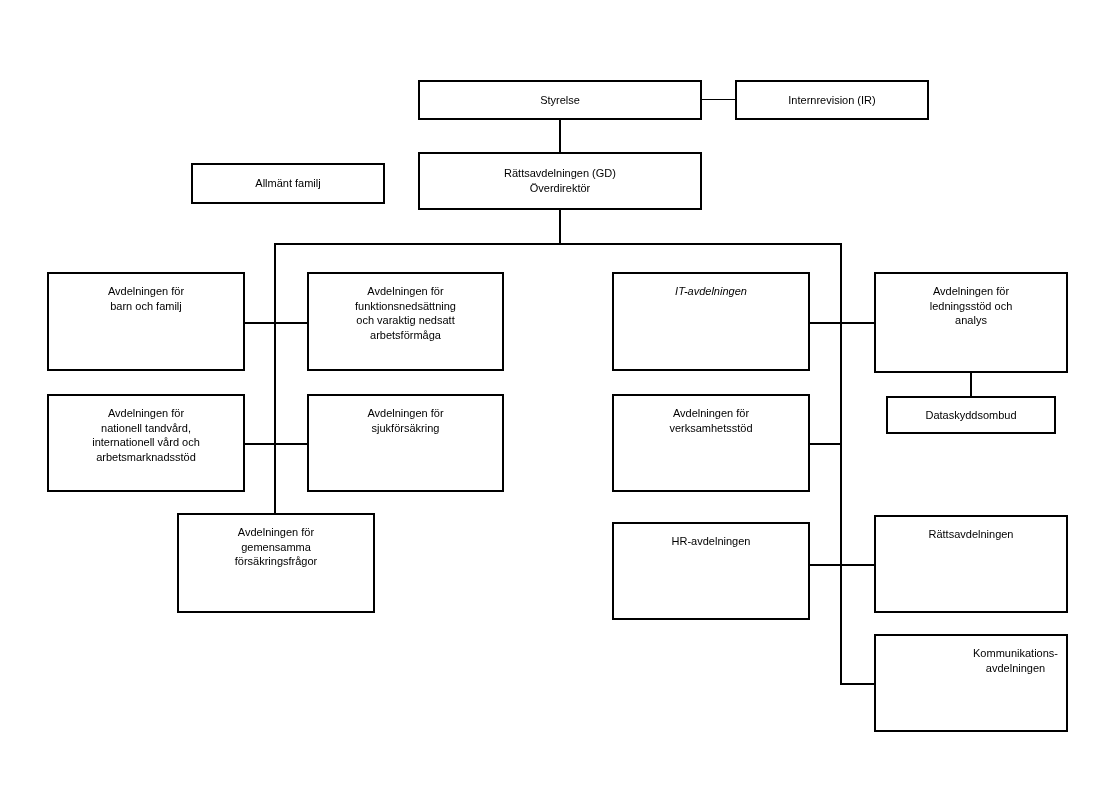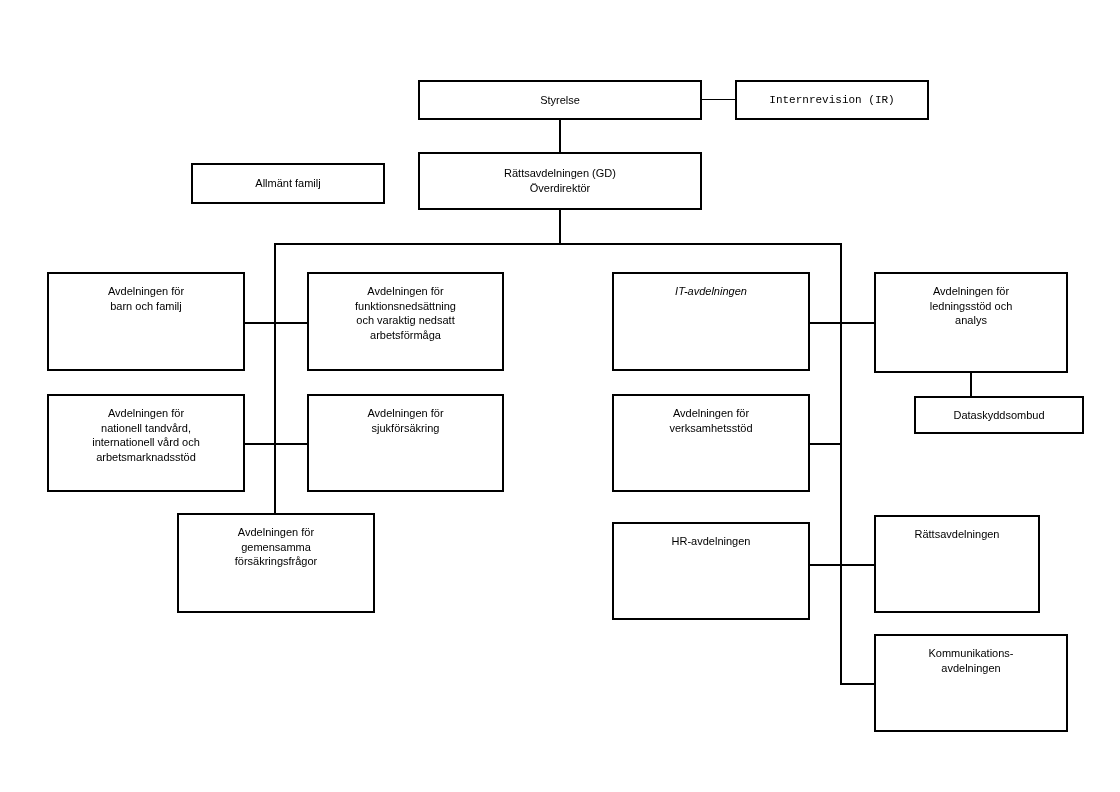--- a/index.html
+++ b/index.html
@@ -63,21 +63,21 @@
     <div class="conn h" style="left: 245px; top: 443px; width: 62px;"></div>
     <div class="conn h" style="left: 274px; top: 513px; width: 2px;"></div>
     <div class="conn h" style="left: 810px; top: 322px; width: 64px;"></div>
     <div class="conn h" style="left: 810px; top: 443px; width: 32px;"></div>
     <div class="conn h" style="left: 810px; top: 564px; width: 64px;"></div>
     <div class="conn h" style="left: 840px; top: 683px; width: 34px;"></div>
     <div class="conn v" style="left: 970px; top: 373px; height: 23px;"></div>
     <div class="node center-v" style="left: 418px; top: 80px; width: 284px; height: 40px;">
       <span class="node-label">Styrelse</span>
     </div>
-    <div class="node center-v" style="left: 735px; top: 80px; width: 194px; height: 40px; font-family: Liberation Mono, monospace;">
+    <div class="node center-v" style="left: 735px; top: 80px; width: 194px; height: 40px;">
       <span class="node-label">Internrevision (IR)</span>
     </div>
     <div class="node center-v" style="left: 191px; top: 163px; width: 194px; height: 41px;">
       <span class="node-label">Allmänt familj</span>
     </div>
     <div class="node center-v" style="left: 418px; top: 152px; width: 284px; height: 58px;">
       <span class="node-label">Rättsavdelningen (GD)
 Överdirektör</span>
     </div>
     <div class="node" style="left: 47px; top: 272px; width: 198px; height: 99px;">
@@ -105,31 +105,31 @@
 arbetsmarknadsstöd</span>
     </div>
     <div class="node" style="left: 307px; top: 394px; width: 197px; height: 98px;">
       <span class="node-label">Avdelningen för
 sjukförsäkring</span>
     </div>
     <div class="node" style="left: 612px; top: 394px; width: 198px; height: 98px;">
       <span class="node-label">Avdelningen för
 verksamhetsstöd</span>
     </div>
-    <div class="node center-v" style="left: 886px; top: 396px; width: 170px; height: 38px; margin-left: 28px;">
+    <div class="node center-v" style="left: 886px; top: 396px; width: 170px; height: 38px;">
       <span class="node-label">Dataskyddsombud</span>
     </div>
     <div class="node" style="left: 177px; top: 513px; width: 198px; height: 100px;">
       <span class="node-label">Avdelningen för
 gemensamma
 försäkringsfrågor</span>
     </div>
     <div class="node" style="left: 612px; top: 515px; width: 198px; height: 98px; margin-top: 7px;">
       <span class="node-label">HR-avdelningen</span>
     </div>
-    <div class="node" style="left: 874px; top: 515px; width: 166px; height: 98px;">
+    <div class="node" style="left: 874px; top: 515px; width: 194px; height: 98px;">
       <span class="node-label">Rättsavdelningen</span>
     </div>
-    <div class="node" style="left: 874px; top: 634px; width: 194px; height: 98px;">
+    <div class="node" style="left: 874px; top: 634px; width: 194px; height: 98px; justify-content: flex-end;">
       <span class="node-label">Kommunikations-
 avdelningen</span>
     </div>
   </div>
 
 </body></html>

